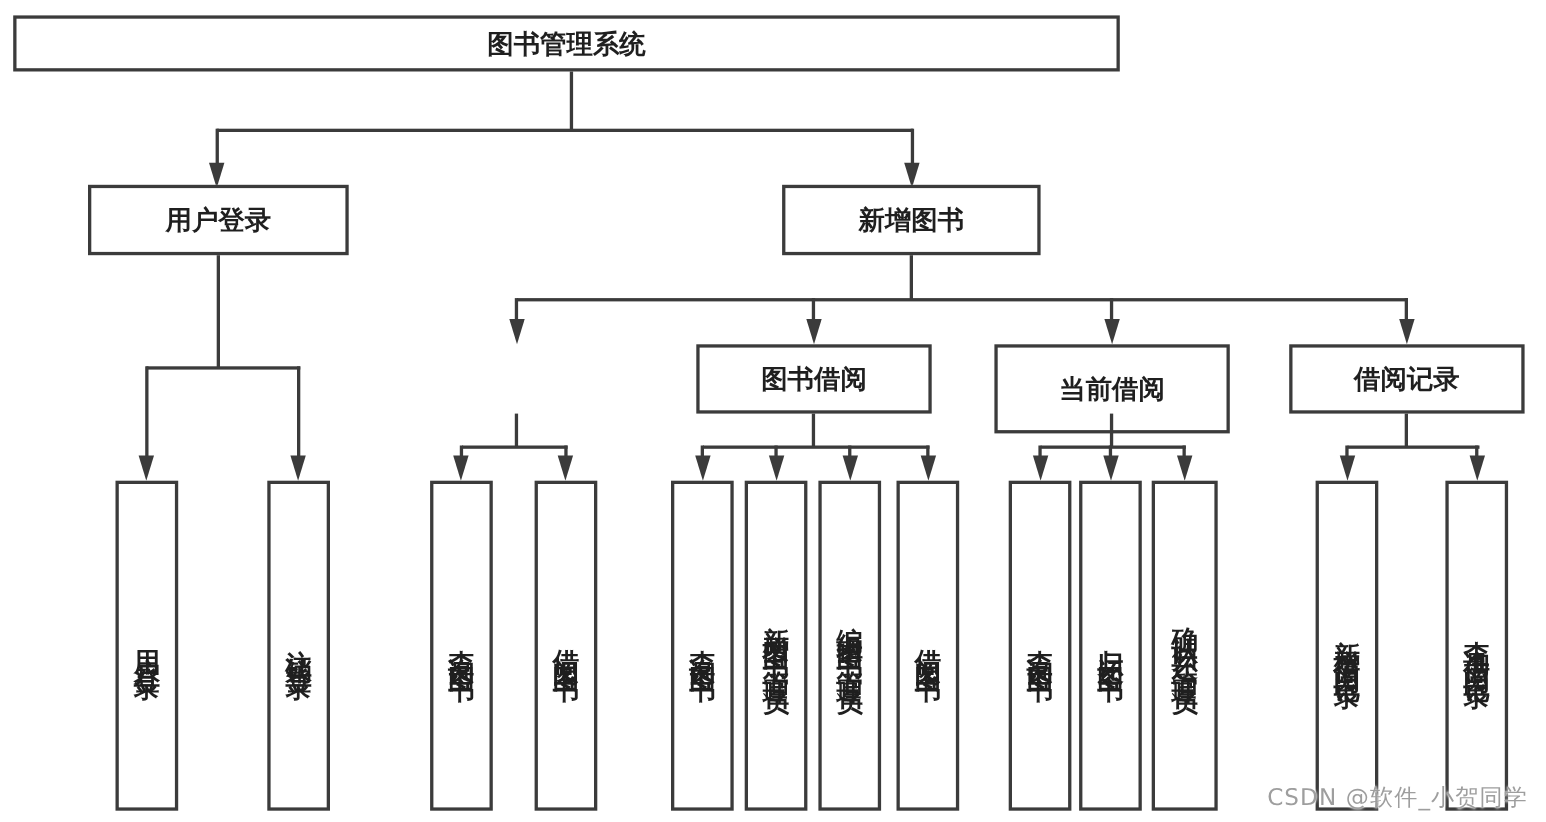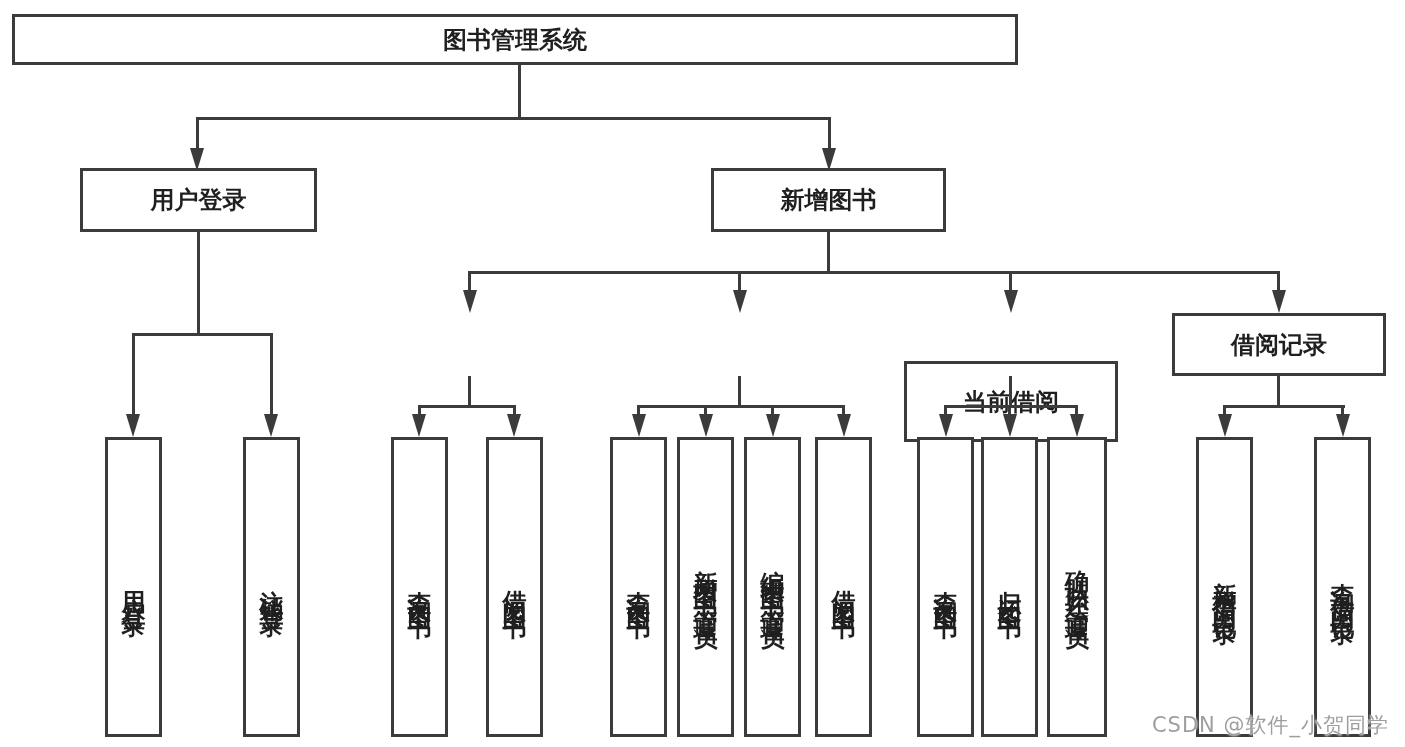--- a/index.html
+++ b/index.html
@@ -84,21 +84,22 @@
   <div class="hl" style="left:470px; top:271px; width:810px;"></div>
   <div class="vl" style="left:468px; top:271px; height:22px;"></div>
   <div class="arr" style="left:463px; top:290px;"></div>
   <div class="vl" style="left:738px; top:271px; height:22px;"></div>
   <div class="arr" style="left:733px; top:290px;"></div>
   <div class="vl" style="left:1009px; top:271px; height:22px;"></div>
   <div class="arr" style="left:1004px; top:290px;"></div>
   <div class="vl" style="left:1277px; top:271px; height:22px;"></div>
   <div class="arr" style="left:1272px; top:290px;"></div>
 
-  <div class="box" style="left:904px; top:313px; width:214px; height:81px;margin-top:48px;">当前借阅</div>
+  <div class="box" style="left:633px; top:313px; width:214px; height:63px;">图书借阅</div>
+  <div class="box" style="left:904px; top:313px; width:214px; height:81px;">当前借阅</div>
   <div class="box" style="left:1172px; top:313px; width:214px; height:63px;">借阅记录</div>
 
   <div class="vl" style="left:468px; top:376px; height:31px;"></div>
   <div class="hl" style="left:420px; top:405px; width:96px;"></div>
   <div class="vl" style="left:418px; top:405px; height:11px;"></div>
   <div class="arr" style="left:412px; top:414px;"></div>
   <div class="vl" style="left:513px; top:405px; height:11px;"></div>
   <div class="arr" style="left:507px; top:414px;"></div>
 
   <div class="vl" style="left:738px; top:376px; height:31px;"></div>

